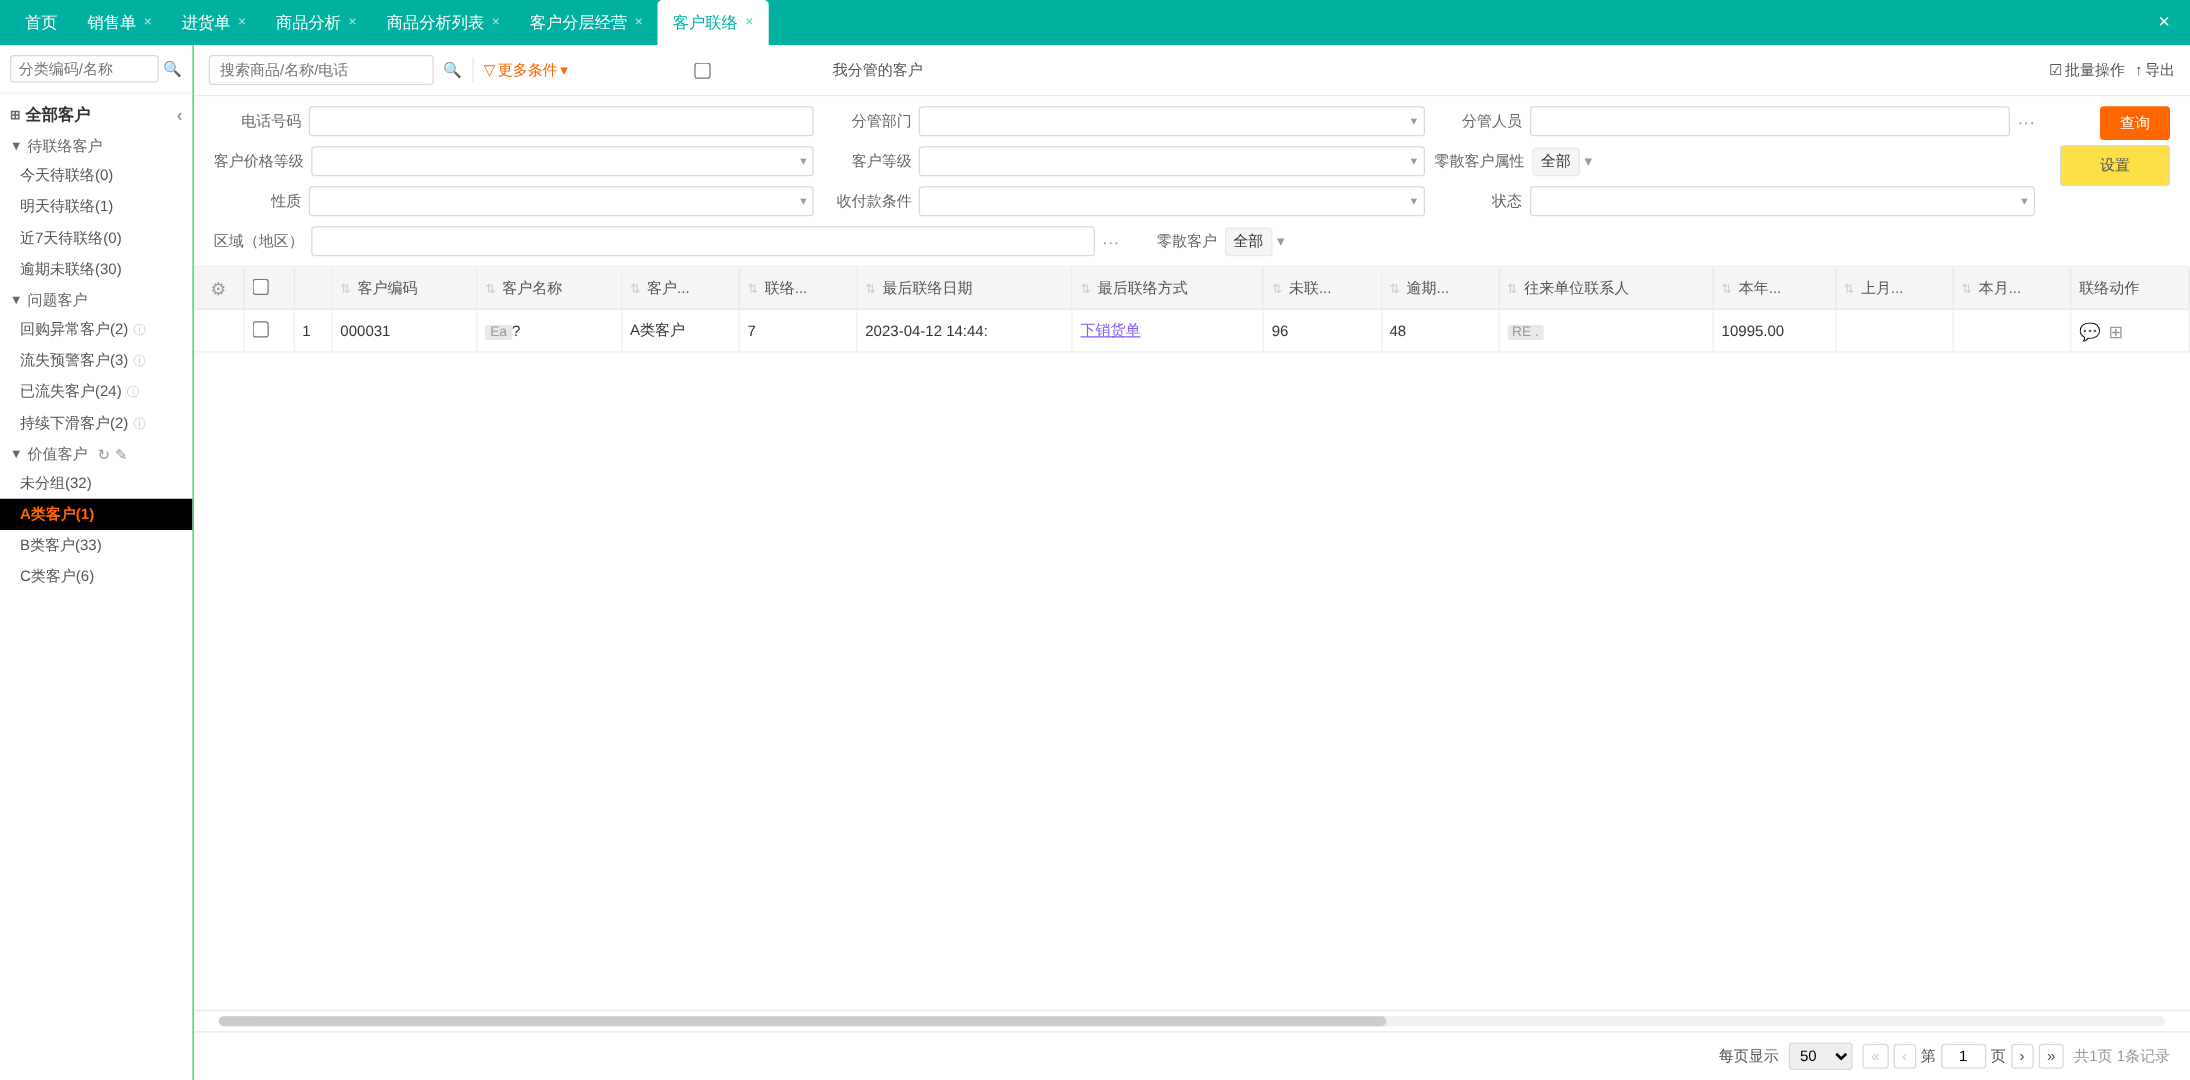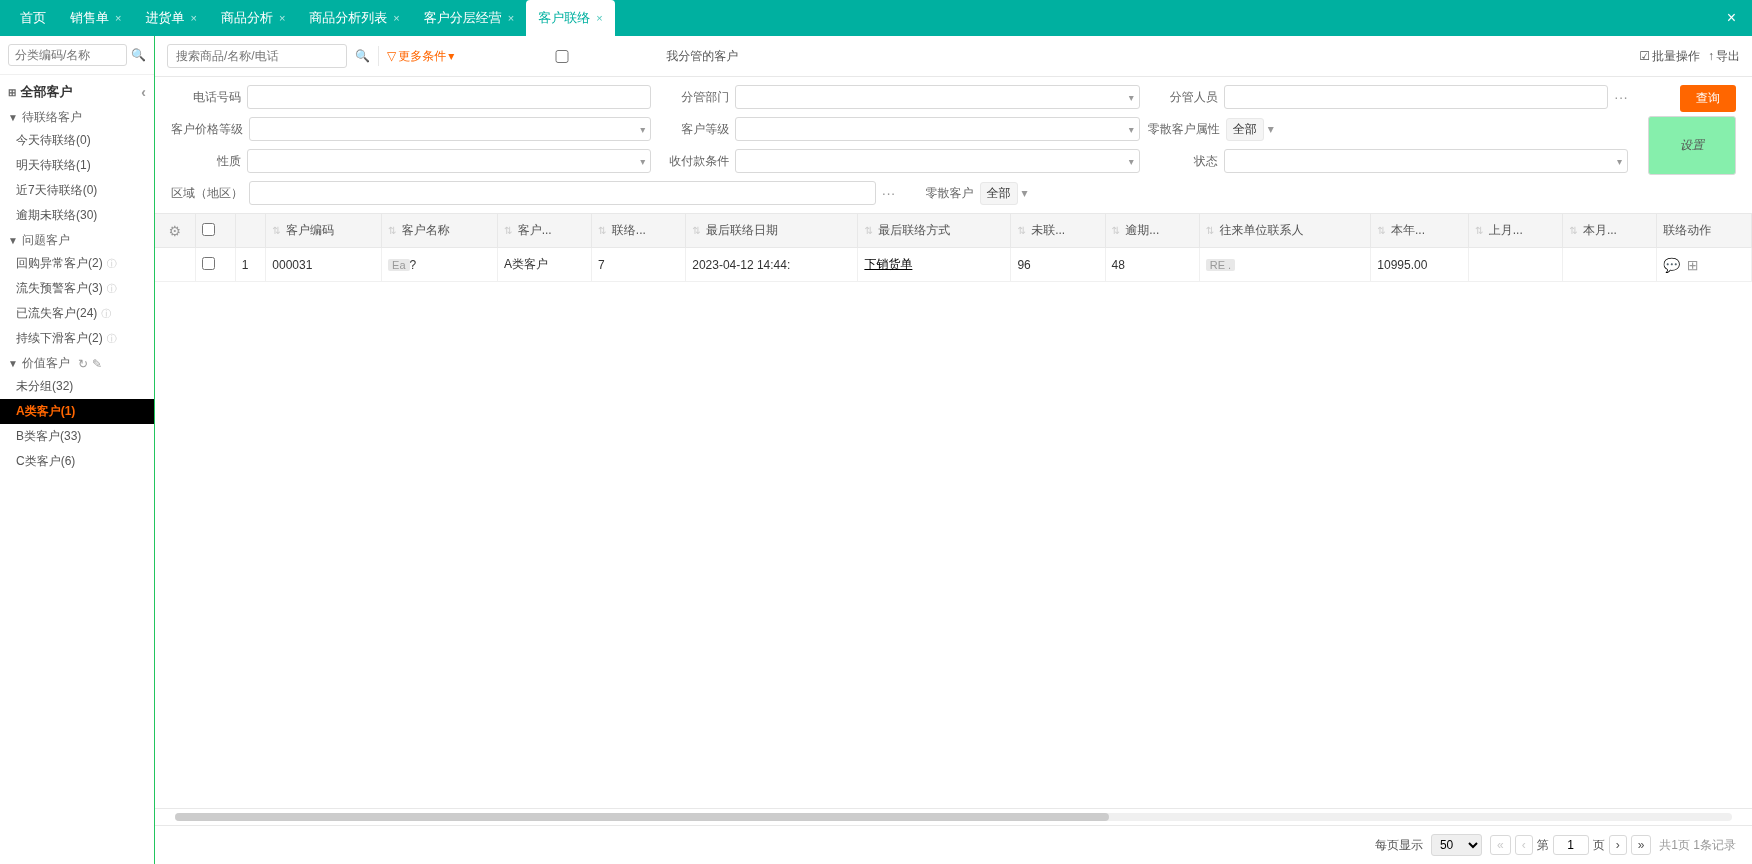--- a/index.html
+++ b/index.html
@@ -121,22 +121,22 @@
 
     
     .action-btns {
       display: flex; flex-direction: column; gap: 4px; margin-left: 8px;
     }
     .btn-query {
       background: #f60; color: #fff; border: none; border-radius: 3px;
       padding: 5px 16px; cursor: pointer; font-size: 12px; margin-left: 32px;
     }
     .btn-settings {
-      background: #86efac; color: #555; border: 1px solid #d9d9d9; border-radius: 3px;
-      padding: 20px 16px; cursor: pointer; font-size: 12px; font-style: italic;
+      background: #fde047; color: #555; border: 1px solid #d9d9d9; border-radius: 3px;
+      padding: 7px 16px; cursor: pointer; font-size: 12px;
     }
 
     
     .table-area {
       flex: 1; overflow: auto; background: #fff;
     }
     table {
       width: 100%; border-collapse: collapse; font-size: 12px;
     }
     thead tr {
@@ -148,21 +148,21 @@
       position: relative; user-select: none;
     }
     thead th:first-child { width: 40px; text-align: center; }
     thead th .col-icon { color: #ccc; margin-right: 2px; font-size: 10px; }
     tbody tr { border-bottom: 1px solid #f0f0f0; }
     tbody td {
       padding: 8px 6px; color: #333; border-right: 1px solid #f0f0f0;
       white-space: nowrap;
     }
     tbody td:first-child { text-align: center; color: #999; }
-    tbody td.link-cell { color: #000000; text-decoration: underline; cursor: pointer; }
+    tbody td.link-cell { color: #8b5cf6; text-decoration: underline; cursor: pointer; }
     .gear-cell { text-align: center; }
     .gear-btn { background: none; border: none; cursor: pointer; color: #999; font-size: 14px; }
 
     
     .row-actions { display: flex; gap: 6px; align-items: center; }
     .row-action-icon { color: #999; cursor: pointer; font-size: 14px; }
 
     
     .scrollbar-area {
       background: #fff; border-top: 1px solid #e8e8e8; padding: 4px 0; flex-shrink: 0;

